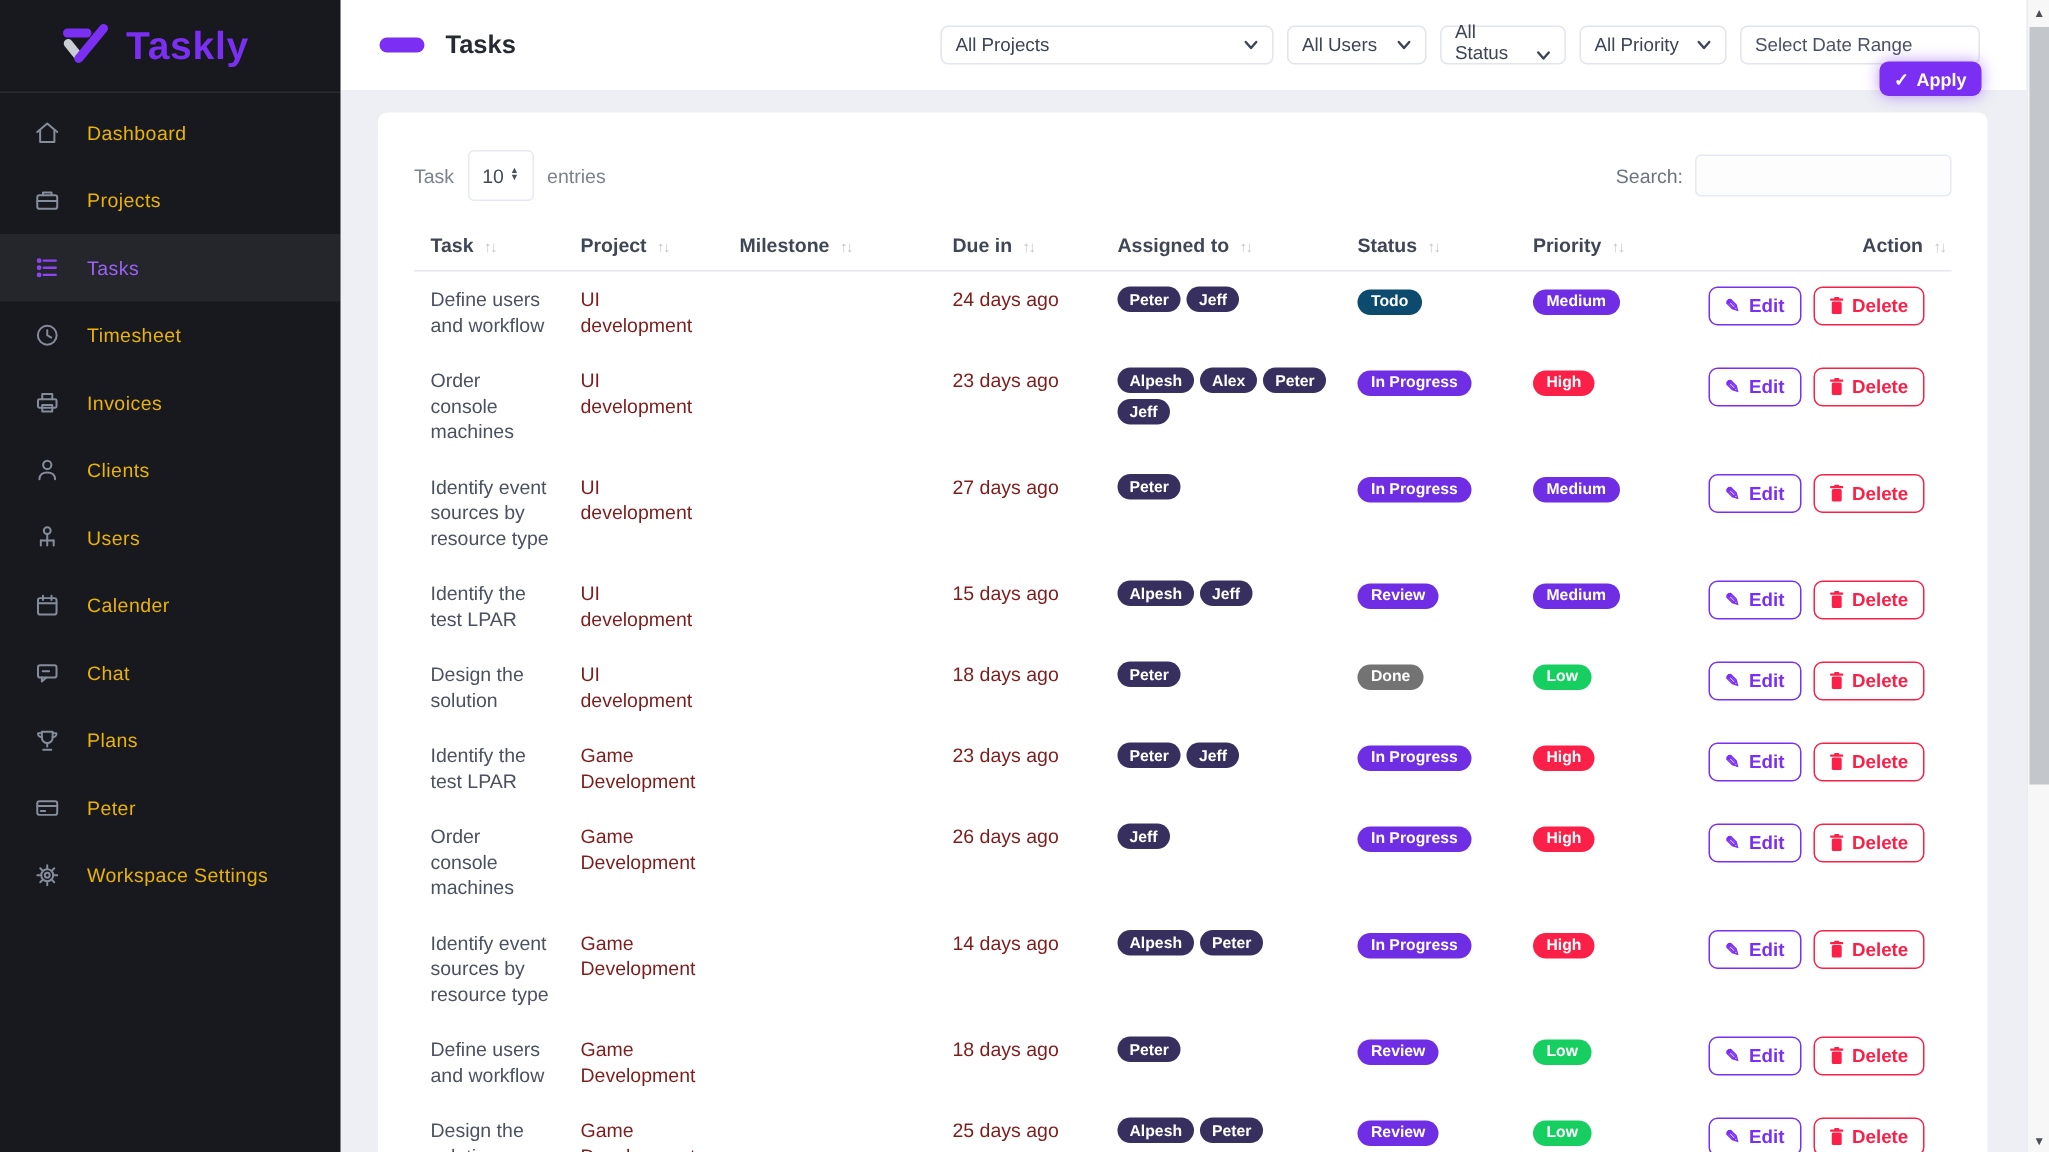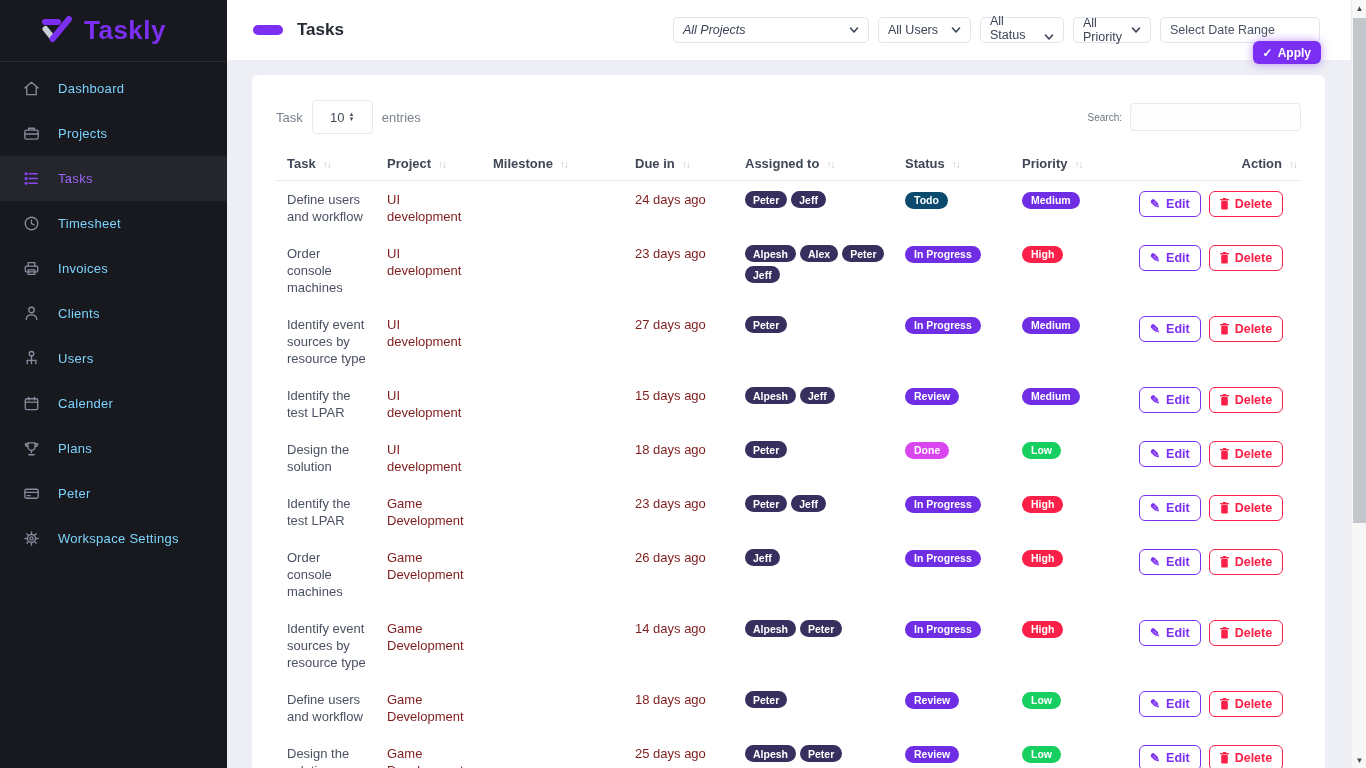--- a/index.html
+++ b/index.html
@@ -4,47 +4,47 @@
 <style>
   * { margin:0; padding:0; box-sizing:border-box; }
   html,body { width:1366px; height:768px; overflow:hidden; font-family:"Liberation Sans",sans-serif; background:#edeff4; }
 
   
   .sidebar { position:absolute; left:0; top:0; width:227px; height:768px; background:#17191f; z-index:30; }
   .logo-row { height:62px; display:flex; align-items:center; padding-left:36px; border-bottom:1px solid rgba(255,255,255,.08); }
   .logo-glyph { width:40px; height:34px; margin-right:8px; }
   .logo-text { font-size:26px; font-weight:700; color:#7b2ff2; letter-spacing:.5px; }
   .nav { padding-top:4px; }
-  .nav-item { height:45px; display:flex; align-items:center; padding-left:22px; cursor:pointer; color:#7dd3fc; }
+  .nav-item { height:45px; display:flex; align-items:center; padding-left:22px; cursor:pointer; color:#eab308; }
   .nav-item .nav-icon { width:19px; height:19px; margin-right:17px; color:#858c9b; flex:0 0 auto; }
   .nav-item .nav-label { font-size:13px; letter-spacing:.3px; }
   .nav-item.active { background:rgba(255,255,255,.06); color:#9a63f5; }
   .nav-item.active .nav-icon { color:#8b46f3; }
 
   
   .topbar { position:absolute; left:227px; top:0; right:0; height:60px; background:#ffffff; z-index:10; display:flex; align-items:center; }
   .title-dash { width:30px; height:10px; border-radius:5px; background:#7b2ff2; margin-left:26px; }
   .page-title { font-size:17px; font-weight:700; color:#252a33; margin-left:14px; }
   .filters { position:absolute; right:46px; top:17px; display:flex; gap:9px; }
   .fselect, .finput { height:26px; background:#fff; border:1px solid #e2e4ee; border-radius:5px; display:flex; align-items:center; padding:0 9px; font-size:12.5px; color:#3c4456; position:relative; }
   .fselect { justify-content:space-between; }
   .fselect svg { width:10px; height:10px; color:#3c4456; margin-left:6px; flex:0 0 auto; }
-  .w-projects { width:196px;font-style:italic; } .w-users { width:93px; } .w-status { width:84px;align-items:flex-end; } .w-priority { width:78px; } .w-date { width:160px; color:#4a5264; }
+  .w-projects { width:222px; } .w-users { width:93px; } .w-status { width:84px;align-items:flex-end; } .w-priority { width:98px; } .w-date { width:160px; color:#4a5264; }
   .apply-btn { position:absolute; top:41px; right:45px; height:23px; padding:0 10px; background:#7b2ff2; color:#fff; font-size:12px; font-weight:600; border:none; border-radius:6px; display:flex; align-items:center; gap:5px; cursor:pointer; z-index:25; box-shadow:0 0 10px rgba(123,47,242,.5); font-family:"Liberation Sans",sans-serif; }
 
   
   .page { position:absolute; left:227px; top:60px; right:0; bottom:0; background:#edeff4; }
   .card { position:absolute; left:25px; top:15px; width:1073px; height:740px; background:#fff; border-radius:6px; padding:20px 24px 0 24px; }
 
   .controls { display:flex; align-items:center; height:44px; margin-bottom:8px; }
   .muted { color:#7b828f; font-size:13px; }
-  .len-select { width:61px; height:34px; border:1px solid #e7e9f2; border-radius:4px; margin:0 9px; display:flex; align-items:center; justify-content:center; gap:4px; font-size:13px; color:#434a57; cursor:pointer; }
+  .len-select { width:44px; height:34px; border:1px solid #e7e9f2; border-radius:4px; margin:0 9px; display:flex; align-items:center; justify-content:center; gap:4px; font-size:13px; color:#434a57; cursor:pointer; }
   .spin { display:flex; flex-direction:column; line-height:5px; font-size:6px; color:#4b515c; }
   .search-wrap { margin-left:auto; display:flex; align-items:center; gap:8px; }
-  .search-label { color:#6c7380; font-size:10px; }
+  .search-label { color:#6c7380; font-size:13px; }
   .search-input { width:171px; height:28px; border:1px solid #e7e9f2; border-radius:4px; background:#fdfdfe; outline:none; padding:0 8px; font-size:13px; color:#434a57; }
 
   table { width:1025px; border-collapse:collapse; table-layout:fixed; }
   th { text-align:left; font-size:13px; font-weight:700; color:#3f4656; padding:9px 8px 9px 11px; border-bottom:1px solid #e6e8ee; white-space:nowrap; }
   th.action-h { text-align:right; padding-right:4px; }
   .sort { font-size:10px; color:#c3c7d2; font-weight:400; margin-left:7px; letter-spacing:-1px; }
   td { font-size:13px; vertical-align:top; padding:10px 8px 10px 11px; line-height:17px; }
   tr.trow:last-child td { border-bottom:1px solid #e6e8ee; }
   td.c-task { color:#4a5161; }
   td.c-project, td.c-due, td.c-milestone { color:#7f1d1d; }
@@ -133,20 +133,28 @@
         </svg>
       <span class="nav-label">Users</span>
     </div>
     <div class="nav-item">
       <svg class="nav-icon" viewBox="0 0 20 20" fill="none" stroke="currentColor" stroke-width="1.4" stroke-linecap="round">
           <rect x="3.5" y="5" width="13" height="11.5" rx="1.5"></rect>
           <path d="M3.5 8.6 h13"></path>
           <path d="M7 3.4 v3 M13 3.4 v3"></path>
         </svg>
       <span class="nav-label">Calender</span>
+    </div>
+    <div class="nav-item">
+      <svg class="nav-icon" viewBox="0 0 20 20" fill="none" stroke="currentColor" stroke-width="1.4" stroke-linecap="round" stroke-linejoin="round">
+          <rect x="3.5" y="4.8" width="13" height="8.6" rx="1.5"></rect>
+          <path d="M6.2 13.4 v2.8 l3.2-2.8"></path>
+          <path d="M6.8 9 h4.5"></path>
+        </svg>
+      <span class="nav-label">Chat</span>
     </div>
     <div class="nav-item">
       <svg class="nav-icon" viewBox="0 0 20 20" fill="none" stroke="currentColor" stroke-width="1.4" stroke-linecap="round" stroke-linejoin="round">
           <path d="M6.2 4 h7.6 v4.2 a3.8 3.8 0 0 1-7.6 0 z"></path>
           <path d="M6.2 5 H3.6 a2.4 2.4 0 0 0 2.7 2.8"></path>
           <path d="M13.8 5 h2.6 a2.4 2.4 0 0 1-2.7 2.8"></path>
           <path d="M10 12 v2.4"></path>
           <path d="M7.2 16.6 h5.6"></path>
         </svg>
       <span class="nav-label">Plans</span>
@@ -379,21 +387,21 @@
   <tr class="trow">
     <td class="c-task">Design the solution</td>
     <td class="c-project">UI development</td>
     <td class="c-milestone"></td>
     <td class="c-due">18 days ago</td>
     <td>
               <div class="assignee-wrap">
                 <span class="pill assignee" style="background: rgb(55, 48, 95);">Peter</span>
               </div>
             </td>
-    <td><span class="pill" style="background: #d946ef;">Done</span></td>
+    <td><span class="pill" style="background: #737373;">Done</span></td>
     <td><span class="pill" style="background: rgb(23, 206, 97);">Low</span></td>
     <td>
       <div class="btn-row">
         <button class="act-btn edit-btn">
           <span class="edit-glyph">✎</span>
           <span>Edit</span>
         </button>
         <button class="act-btn del-btn">
           <svg width="9" height="12" viewBox="0 0 9 12">
                     <rect x="1.2" y="3" width="6.6" height="8.4" rx="1" fill="currentColor"></rect>

